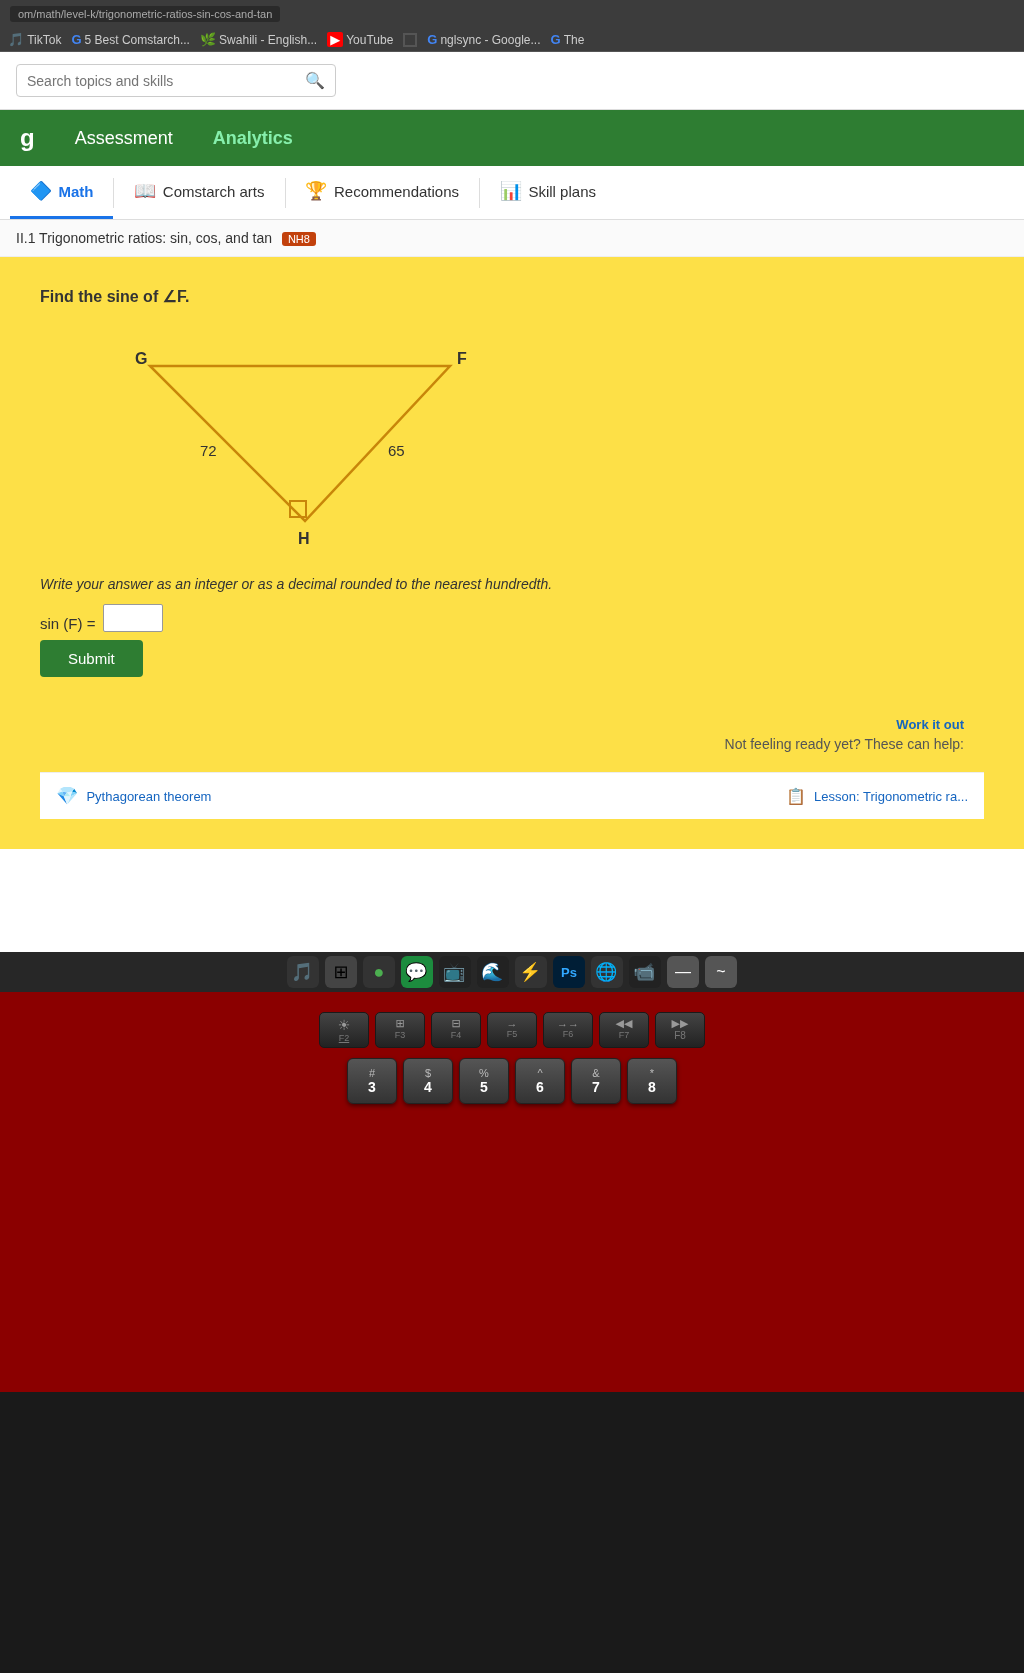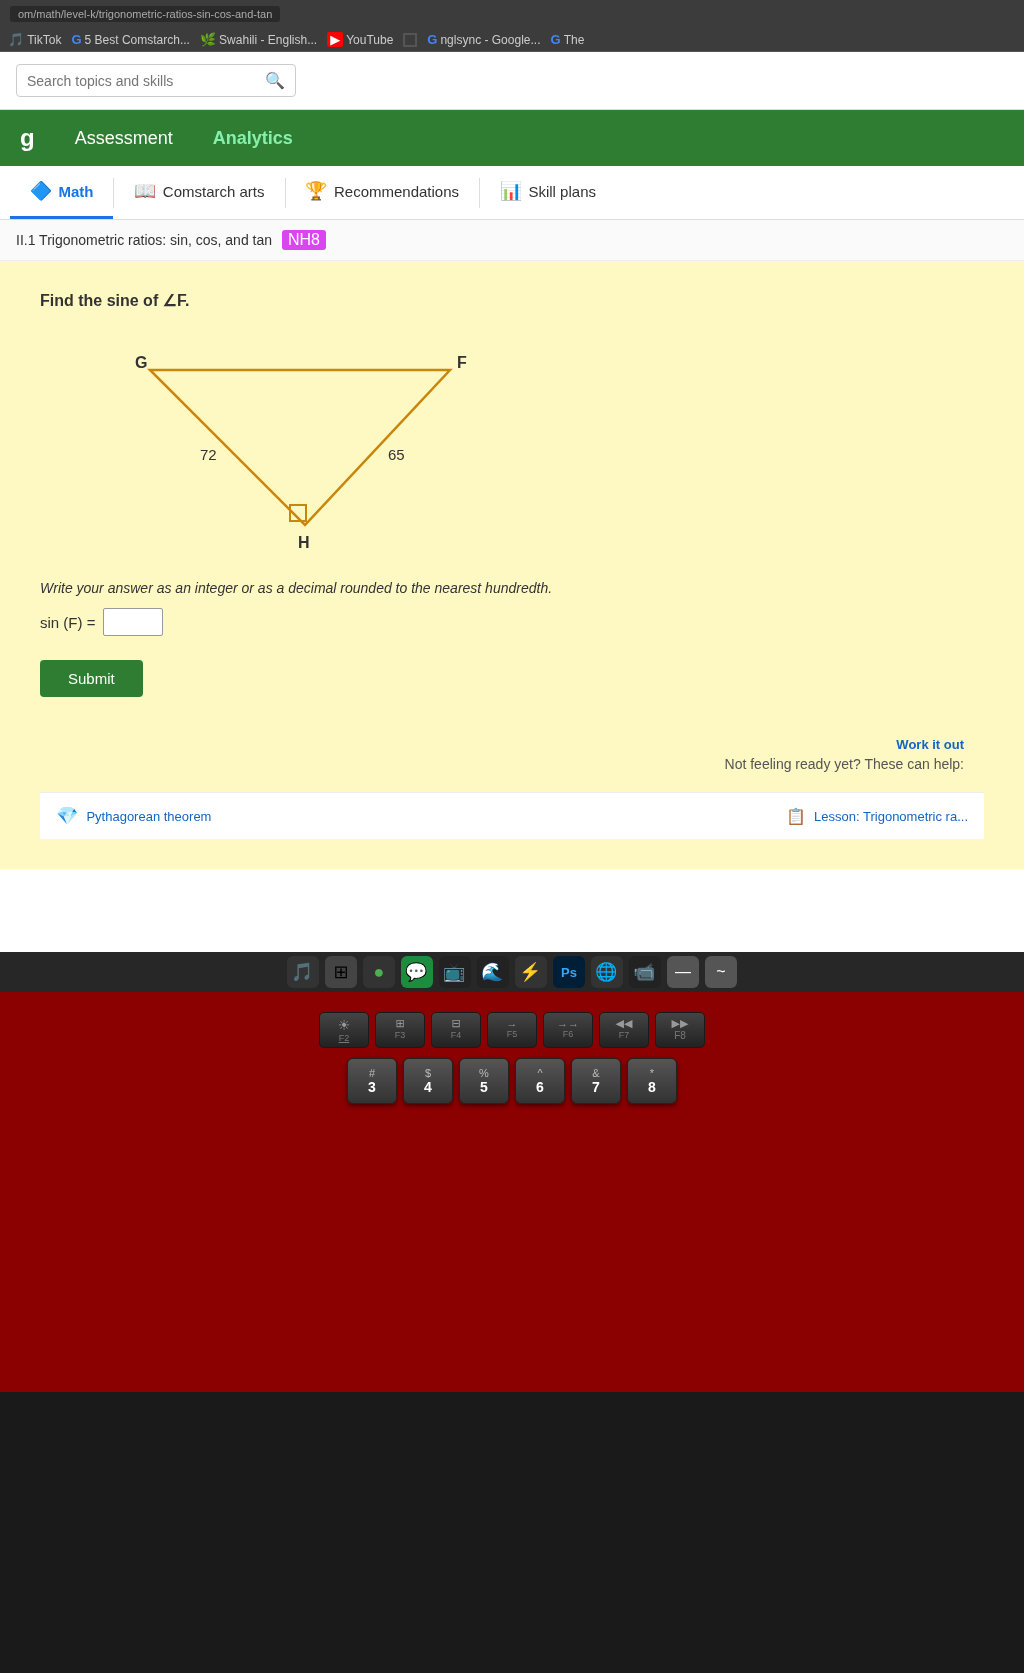--- a/index.html
+++ b/index.html
@@ -50,21 +50,21 @@
       border-bottom: 1px solid #ddd;
       display: flex;
       align-items: center;
     }
     .search-input-wrapper {
       display: flex;
       align-items: center;
       border: 1px solid #ccc;
       border-radius: 4px;
       padding: 6px 10px;
-      width: 280px;
+      width: 320px;
       gap: 8px;
     }
     .search-input {
       border: none;
       outline: none;
       font-size: 14px;
       color: #555;
       width: 100%;
     }
 
@@ -127,32 +127,32 @@
     
     .skill-header {
       padding: 10px 16px;
       font-size: 14px;
       color: #333;
       border-bottom: 1px solid #eee;
       background: #fafafa;
     }
     .skill-badge {
       display: inline-block;
-      background: #d946ef;
+      background: #c2410c;
       color: #fff;
-      font-size: 16px;
+      font-size: 11px;
       padding: 1px 6px;
       border-radius: 3px;
       margin-left: 6px;
     }
 
     
     .problem-area {
       padding: 30px 40px;
-      background: #fef9c3;
+      background: #fde047;
       min-height: 500px;
     }
     .problem-instruction {
       font-size: 16px;
       color: #333;
       margin-bottom: 20px;
       font-style: italic;
     }
     .problem-instruction strong {
       font-style: normal;
@@ -168,25 +168,25 @@
       margin-top: 20px;
     }
     .answer-instruction {
       font-size: 14px;
       color: #333;
       font-style: italic;
       margin-bottom: 12px;
     }
     .sin-equation {
       display: flex;
-      align-items: center;
+      align-items: flex-end;
       gap: 8px;
       font-size: 15px;
       color: #333;
-      margin-bottom: 24px;
+      margin-bottom: 8px;
     }
     .answer-input {
       width: 60px;
       height: 28px;
       border: 1px solid #999;
       border-radius: 2px;
       padding: 2px 4px;
       font-size: 14px;
     }
     .submit-btn {

